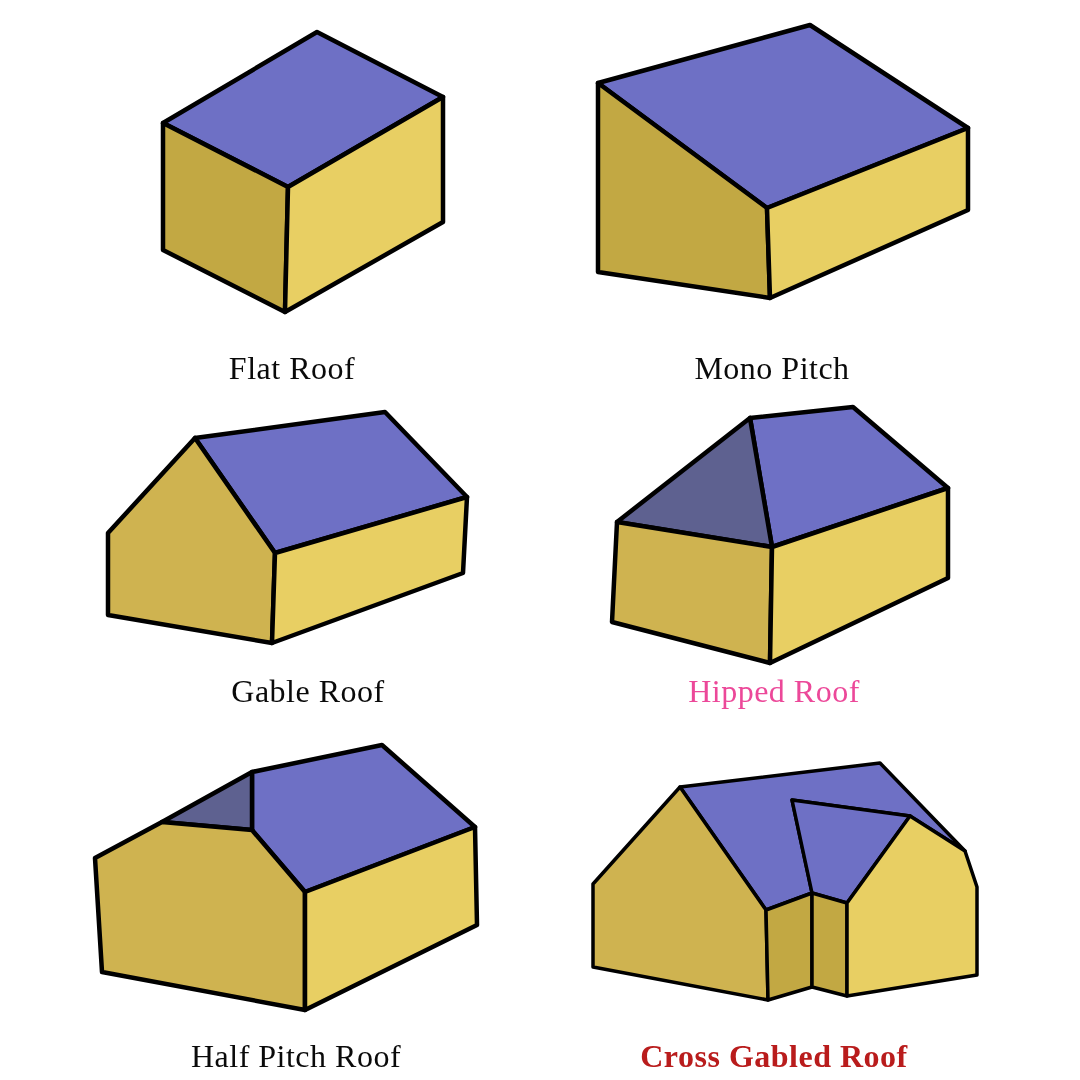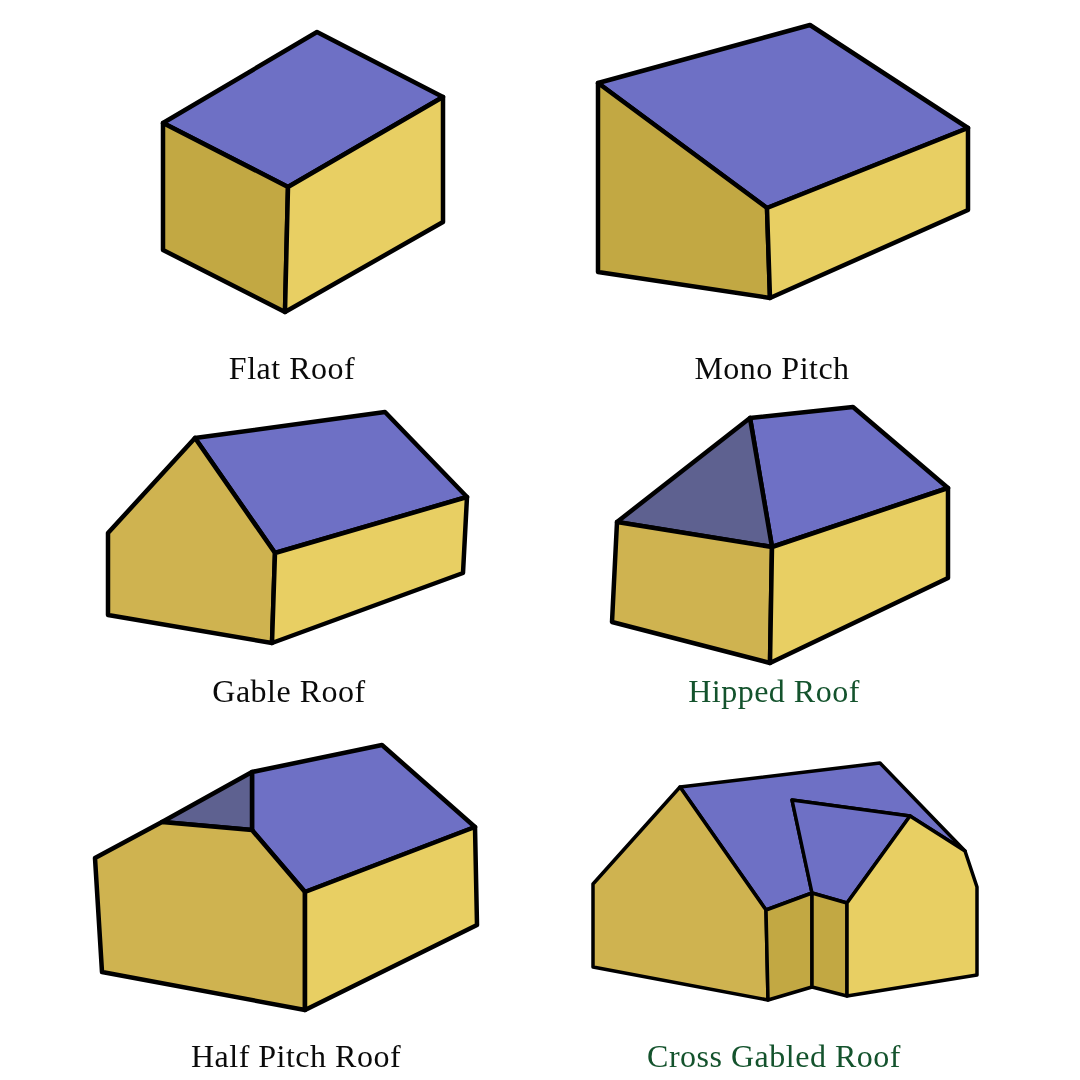--- a/index.html
+++ b/index.html
@@ -27,21 +27,21 @@
     position: absolute;
     transform: translateX(-50%);
     font-size: 32px;
     line-height: 48px;
     color: #0a0a0a;
     white-space: nowrap;
     letter-spacing: 0.5px;
   }
   .label-flat        { left: 292px;  top: 344px; }
   .label-mono        { left: 772px;  top: 344px; }
-  .label-gable       { left: 289px;  top: 667px; }
+  .label-gable       { left: 308px;  top: 667px; }
   .label-hipped      { left: 774px;  top: 667px; }
   .label-halfhipped  { left: 296px;  top: 1032px; }
   .label-crossgabled { left: 774px;  top: 1032px; }
 </style>
 </head>
 <body>
 
 <div class="canvas">
   <svg class="diagram-svg" viewBox="0 0 1080 1080" xmlns="http://www.w3.org/2000/svg">
       <g>
@@ -80,18 +80,18 @@
         <polygon points="910,816 965,851 977,887 977,975 847,996 847,903" fill="#e8cf63" stroke="#000000" stroke-width="3.5" stroke-linejoin="round" stroke-linecap="round"></polygon>
       </g>
     </svg>
 
   <div class="fig-label label-flat" style="color: rgb(10, 10, 10);">Flat Roof</div>
 
   <div class="fig-label label-mono" style="color: rgb(10, 10, 10); text-align: right;">Mono Pitch</div>
 
   <div class="fig-label label-gable" style="color: rgb(10, 10, 10);">Gable Roof</div>
 
-  <div class="fig-label label-hipped" style="color: #14532d;">Hipped Roof</div>
+  <div class="fig-label label-hipped" style="color: #ec4899;">Hipped Roof</div>
 
   <div class="fig-label label-halfhipped" style="color: rgb(10, 10, 10);">Half Pitch Roof</div>
 
-  <div class="fig-label label-crossgabled" style="color: #14532d;">Cross Gabled Roof</div>
+  <div class="fig-label label-crossgabled" style="color: #b91c1c; font-weight: bold;">Cross Gabled Roof</div>
 </div>
 
 </body></html>

